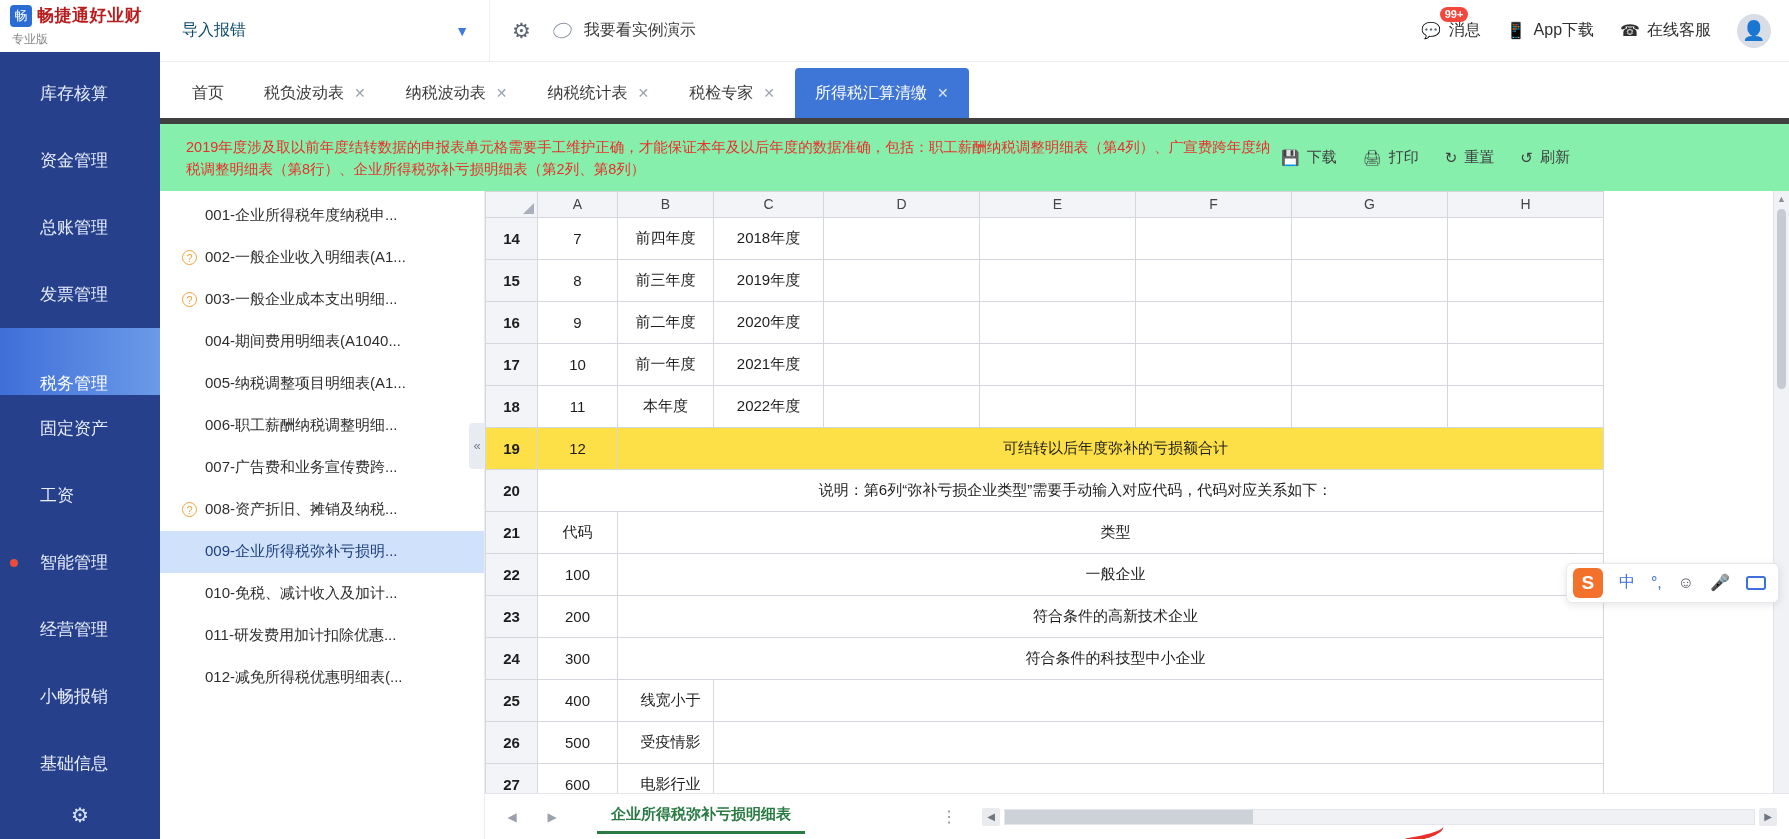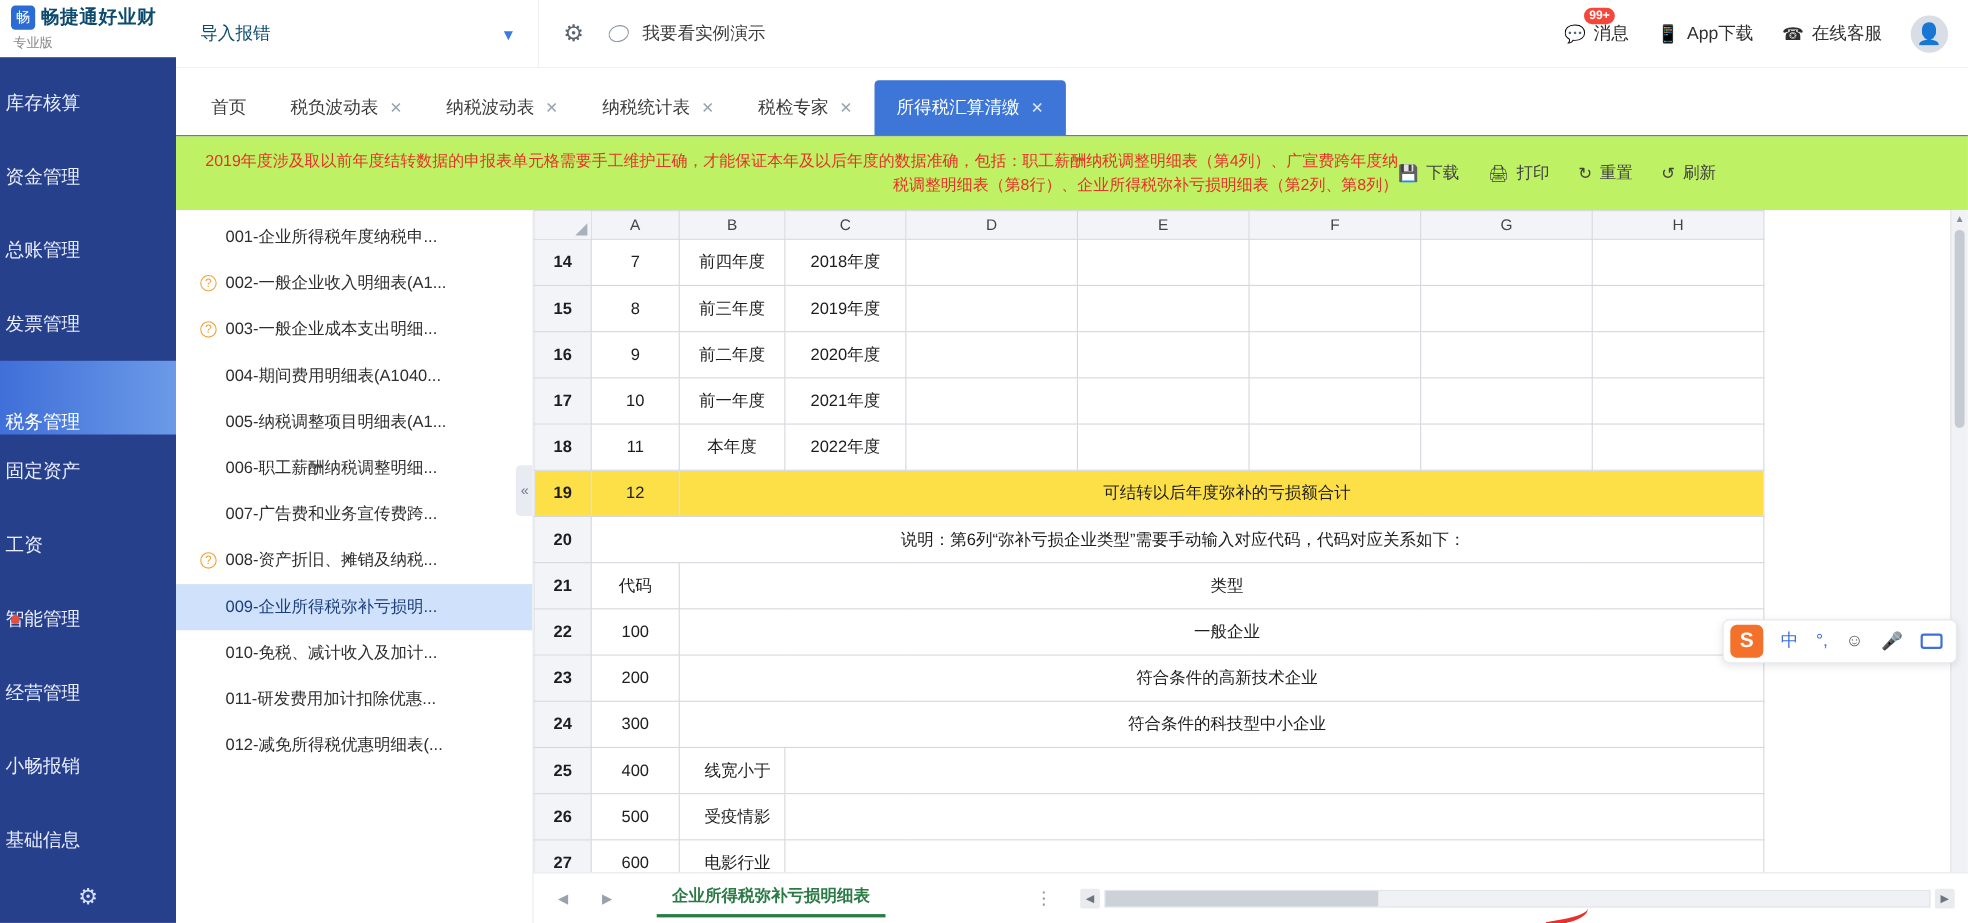--- a/index.html
+++ b/index.html
@@ -23,26 +23,26 @@
     height: 78px; background: #ffffff;
     display: flex; flex-direction: column; justify-content: center;
     padding-left: 10px;
   }
   .brand-row { display: flex; align-items: center; gap: 5px; }
   .brand-mark {
     width: 22px; height: 22px; border-radius: 4px;
     background: #2b6cd4; color: #fff; font-size: 13px;
     display: flex; align-items: center; justify-content: center;
   }
-  .brand-name { font-size: 17px; color: #0c4a6e; font-weight: bold; letter-spacing: .5px;}
+  .brand-name { font-size: 17px; color: #b91c1c; font-weight: bold; letter-spacing: .5px;}
   .brand-sub { font-size: 12px; color: #888; margin-top: 4px; margin-left: 2px;}
   .nav { flex: 1; padding-top: 8px; }
   .nav-item {
     height: 67px; display: flex; align-items: center;
-    padding-left: 5px; color: #e8eeff; font-size: 17px;
+    padding-left: 40px; color: #e8eeff; font-size: 17px;
     position: relative; cursor: pointer;
   }
   .nav-item.active {
     background: #4a7de0;
     background: linear-gradient(90deg,#3f6fd8 0%, #6b9ae8 100%);
     color: #fff;
     align-items: flex-end;
   }
   .nav-dot {
     width: 8px; height: 8px; border-radius: 50%;
@@ -86,35 +86,35 @@
   }
   .avatar {
     width: 34px; height: 34px; border-radius: 50%; background: #d8dde6;
     display: flex; align-items: center; justify-content: center;
     color: #fff; font-size: 19px;
   }
 
   
   .tabbar {
     height: 62px; background: #fff; display: flex; align-items: flex-end;
-    padding-left: 12px; border-bottom: 1px solid #404040;
+    padding-left: 12px; border-bottom: 6px solid #404040;
   }
   .tab {
     height: 50px; display: flex; align-items: center; gap: 10px;
     padding: 0 20px; font-size: 16px; color: #3a3a3a; cursor: pointer;
     border-radius: 4px 4px 0 0;
   }
   .tab .x { color: #9aa3af; font-size: 14px; }
   .tab.active { background: #3d76d6; color: #fff; }
   .tab.active .x { color: #dbe6fb; }
 
   
   .notice-wrap {
-    background: #bef264; display: flex; align-items: flex-start;
-    padding: 12px 16px 10px 16px;  text-align: right;
+    background: #86efac; display: flex; align-items: flex-start;
+    padding: 12px 16px 10px 16px; gap: 10px;
   }
   .notice {
     flex: 1; color: #e8312a; font-size: 14.5px; line-height: 1.55;
     padding-left: 10px; max-width: 1095px;
   }
   .notice-actions { display: flex; align-items: center; gap: 26px; padding-top: 12px; padding-right: 16px;}
   .na { display: flex; align-items: center; gap: 7px; font-size: 15px; color: #3f3f3f; cursor: pointer; }
 
   
   .content { flex: 1; display: flex; min-height: 0; background: #fff; position: relative; }

